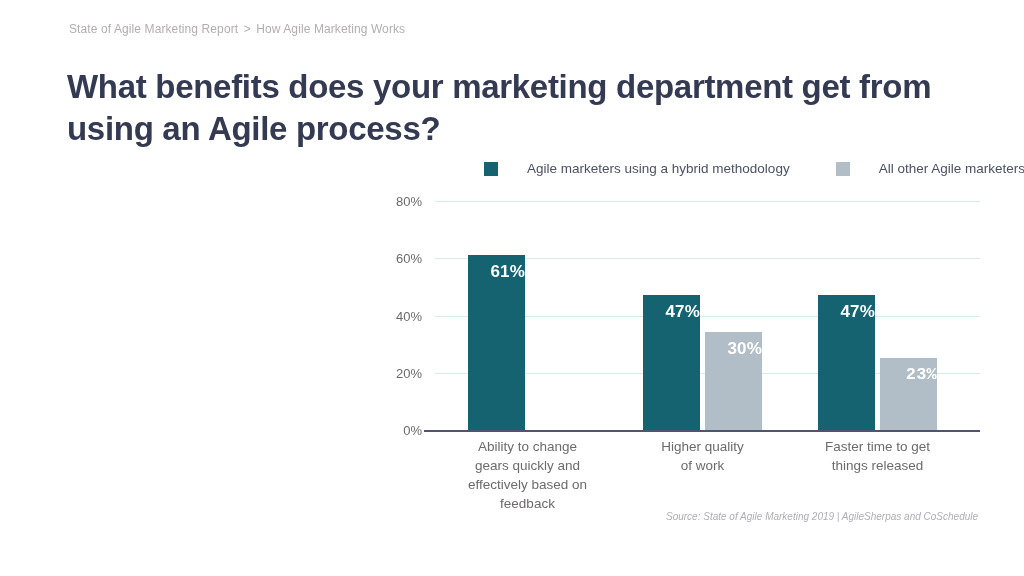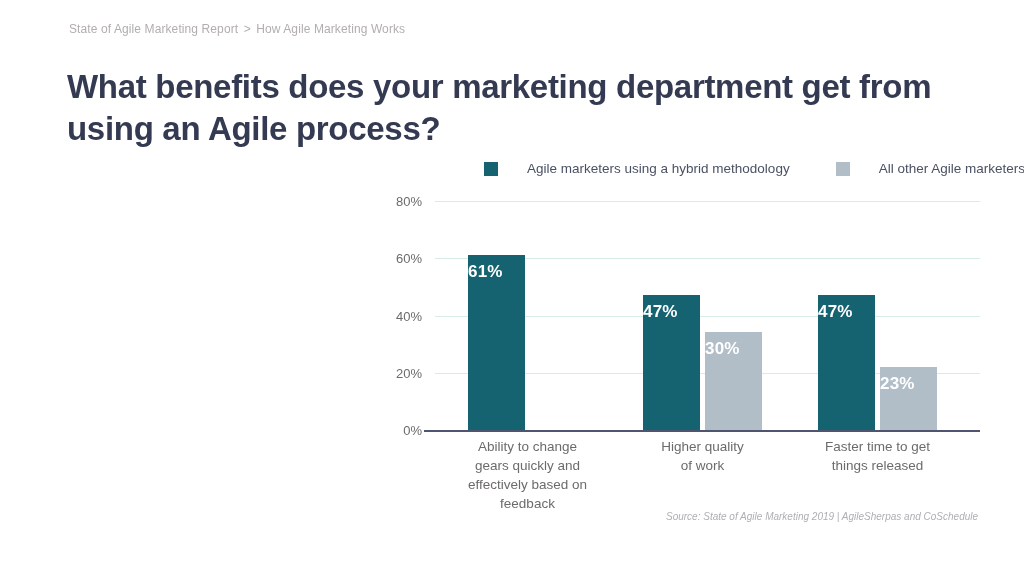--- a/index.html
+++ b/index.html
@@ -108,21 +108,21 @@
   }
   .bar {
     position: absolute;
     bottom: 0;
   }
   .bar-value {
     position: absolute;
     top: 7px;
     left: 0;
     width: 100%;
-    text-align: left;
+    text-align: right;
     font-size: 17px;
     font-weight: bold;
     color: #ffffff;
     letter-spacing: 0.2px;
   }
 
   #categories {
     position: absolute;
     left: 435px;
     top: 437px;
@@ -190,21 +190,21 @@
       </div>
       <div class="bar" style="left: 208px; width: 57px; height: 134.537px; background: rgb(21, 98, 113);">
         <div class="bar-value">47%</div>
       </div>
       <div class="bar" style="left: 270px; width: 57px; height: 98px; background: rgb(178, 190, 199);">
         <div class="bar-value">30%</div>
       </div>
       <div class="bar" style="left: 383px; width: 57px; height: 134.537px; background: rgb(21, 98, 113);">
         <div class="bar-value">47%</div>
       </div>
-      <div class="bar" style="left: 445px; width: 57px; height: 63px; background: rgb(178, 190, 199);">
+      <div class="bar" style="left: 445px; width: 57px; height: 72px; background: rgb(178, 190, 199); font-family: Liberation Mono, monospace;">
         <div class="bar-value">23%</div>
       </div>
     </div>
   <div class="axis-baseline"></div>
 </div>
 
 <div id="categories">
     <div class="cat-label" style="width: 170px; left: 7.5px;">
       <div>Ability to change</div>
       <div>gears quickly and</div>

